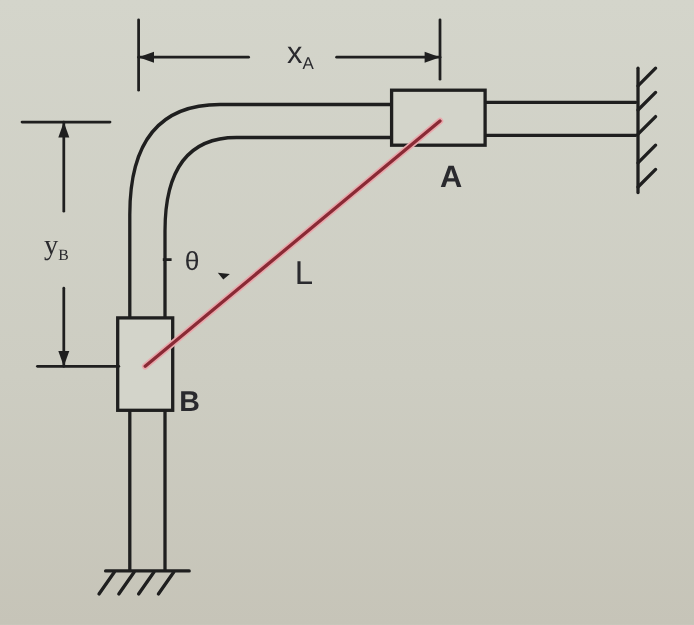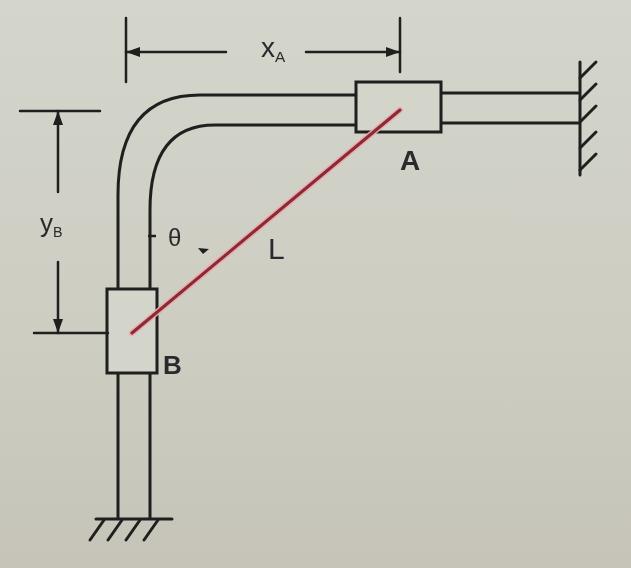--- a/index.html
+++ b/index.html
@@ -67,21 +67,21 @@
     <polygon points="58,111 53,125 63,125" fill="#1f1f1f"></polygon>
     <polygon points="58,333 53,319 63,319" fill="#1f1f1f"></polygon>
 
     <line x1="148" y1="236" x2="156" y2="236" stroke="#1f1f1f" stroke-width="2.5"></line>
     <polygon points="203,254 198,248 209,249" fill="#1f1f1f"></polygon>
   </svg>
 
   <div class="lbl" style="left:245px;top:32px;font-size:28px;margin-left:16px;">
     <span>x</span><sub>A</sub>
   </div>
-  <div class="lbl" style="left:40px;top:208px;font-size:26px;">
+  <div class="lbl" style="left:40px;top:208px;font-size:26px;font-family:Liberation Serif, serif;">
     <span>y</span><sub>B</sub>
   </div>
   <div class="lbl" style="left:168px;top:224px;font-size:24px;">
     <span>θ</span><sub style="visibility:hidden">B</sub>
   </div>
   <div class="lbl" style="left:268px;top:232px;font-size:30px;">L</div>
   <div class="lbl" style="left:400px;top:145px;font-size:28px;font-weight:bold;">A</div>
   <div class="lbl" style="left:163px;top:350px;font-size:26px;font-weight:bold;">B</div>
 </div>
 

